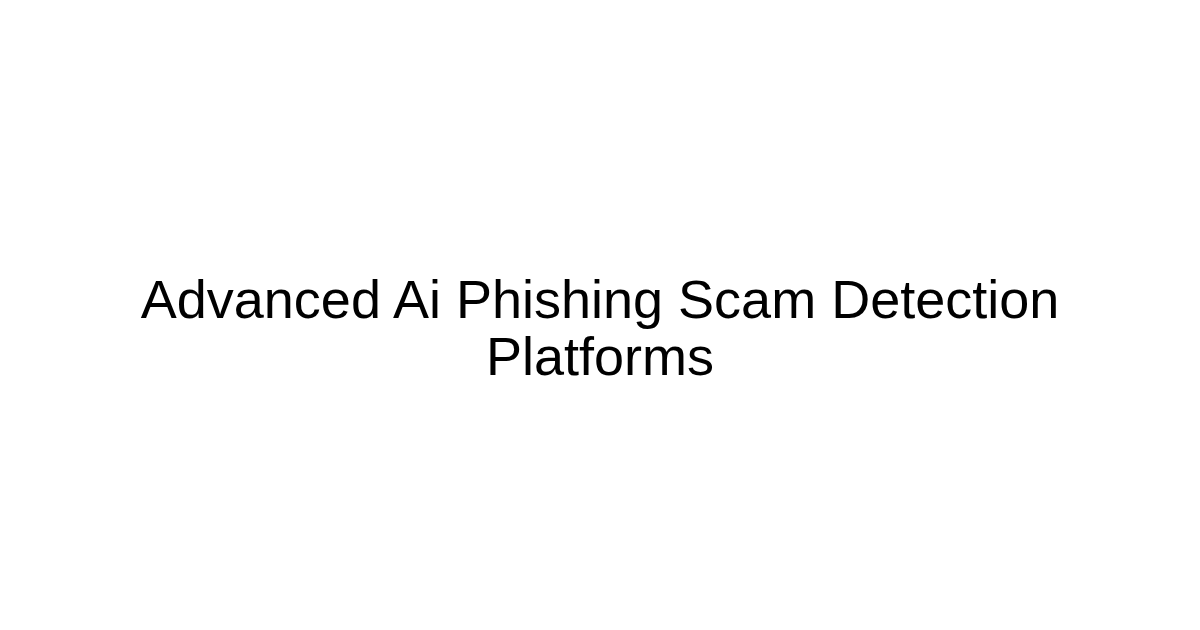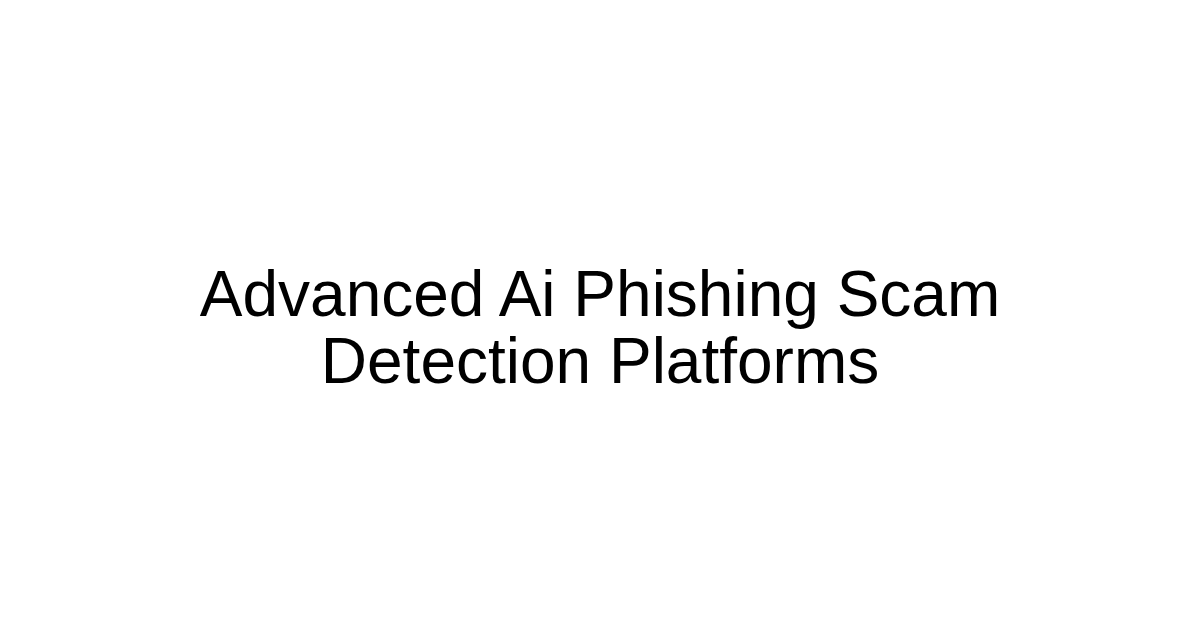--- a/index.html
+++ b/index.html
@@ -18,21 +18,21 @@
     height: 630px;
     display: flex;
     align-items: center;
     justify-content: center;
     background: #ffffff;
   }
   .og-title {
     margin: 0;
     max-width: 960px;
     transform: translateY(13px);
-    font-size: 64px;
+    font-size: 54px;
     line-height: 1.05;
     font-weight: 400;
     letter-spacing: 0;
     color: #000000;
     text-align: center;
   }
 </style>
 </head>
 <body>
 

